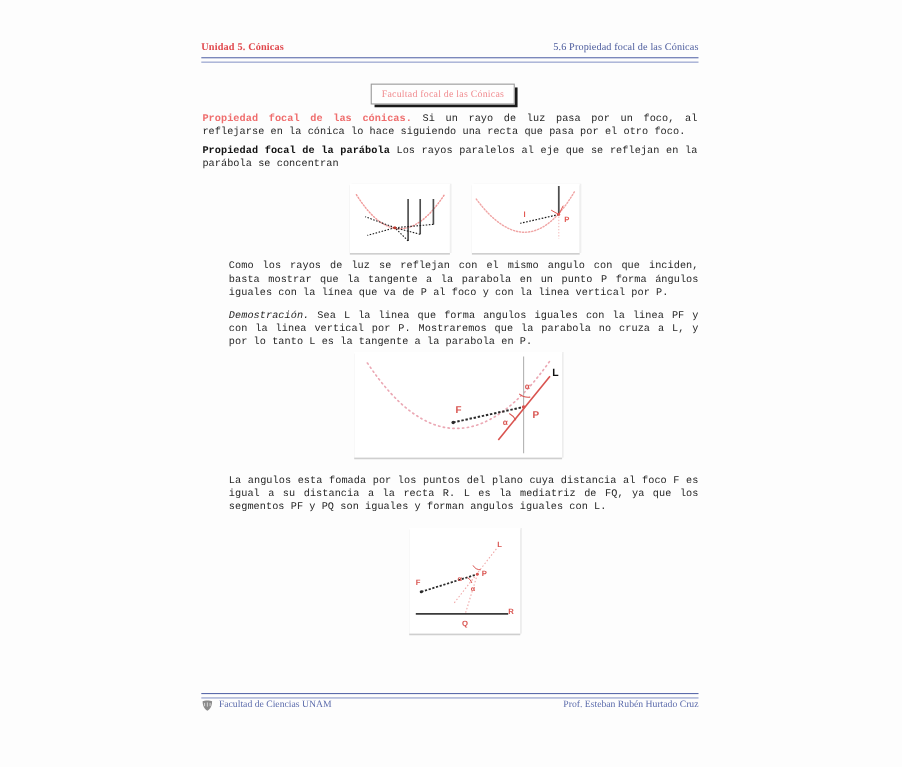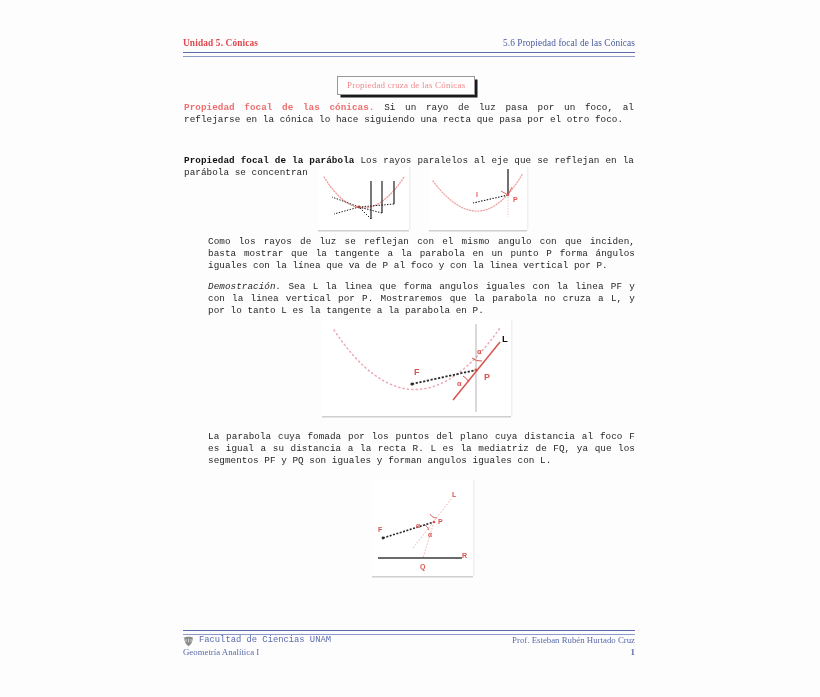--- a/index.html
+++ b/index.html
@@ -84,21 +84,21 @@
   }
   .bold-head {
     font-weight: bold;
     color: #111111;
   }
   .ital {
     font-style: italic;
   }
 
   #para-principle { left: 184px; top: 102px; width: 450px; }
-  #para-parabola  { left: 184px; top: 131px; width: 450px; margin-top: 24px; }
+  #para-parabola  { left: 184px; top: 131px; width: 450px; }
   #para-parabola .hang { display: block; padding-left: 26px; }
   #para-reflect   { left: 208px; top: 236px; width: 427px; }
   #para-demo      { left: 208px; top: 281px; width: 427px; }
   #para-mediatriz { left: 208px; top: 431px; width: 427px; }
 
   
   .fig {
     position: absolute;
     background: #ffffff;
     box-shadow: 0 1.5px 0 0 #cfcfcf, 1.5px 0 0 0 #efefef;
@@ -135,21 +135,20 @@
   .footer-row {
     display: flex;
     justify-content: space-between;
     align-items: center;
     line-height: 12px;
   }
   .footer-left-top {
     display: flex;
     align-items: center;
     gap: 5px;
-    font-family: Liberation Mono, monospace;
   }
   .unam-logo {
     display: inline-block;
     width: 11px;
     height: 11px;
     position: relative;
     top: 1px;
   }
   .pagenum {
     font-weight: bold;
@@ -160,21 +159,21 @@
 
 <div class="page">
 
   <div class="header">
     <span class="header-left">Unidad 5.  Cónicas</span>
     <span class="header-right">5.6 Propiedad focal de las Cónicas</span>
   </div>
   <div class="header-rule"></div>
 
   <div class="title-box-wrap">
-    <div class="title-box">Propiedad cruza de las Cónicas</div>
+    <div class="title-box">Facultad focal de las Cónicas</div>
   </div>
 
   <div class="para" id="para-principle">
     <span class="lead-red">Propiedad focal de las cónicas.</span><span> Si un rayo de luz pasa por un foco, al reflejarse en la cónica lo hace siguiendo una recta que pasa por el otro foco.</span>
   </div>
 
   <div class="para" id="para-parabola">
     <span class="bold-head">Propiedad focal de la parábola</span><span> Los rayos paralelos al eje que se reflejan en la parábola se concentran</span>
   </div>
 
@@ -240,21 +239,21 @@
       <circle cx="154" cy="50" r="1.6" fill="#d9534f"></circle>
 
       <text class="lbl" x="92" y="55" font-size="9" fill="#d9534f">F</text>
       <text class="lbl" x="162" y="60" font-size="9" fill="#d9534f">P</text>
       <text class="lbl" x="180" y="22" font-size="9.5" fill="#111111">L</text>
       <text class="lbl" x="135" y="66" font-size="7.5" fill="#d9534f">α</text>
       <text class="lbl" x="155" y="34" font-size="7.5" fill="#d9534f">α</text>
     </svg>
   </div>
 
-  <div class="para" id="para-mediatriz">La parabola cuya fomada por los puntos del plano cuya distancia al foco F es igual a su distancia a la recta R. L es la mediatriz de FQ, ya que los segmentos PF y PQ son iguales y forman angulos iguales con L.</div>
+  <div class="para" id="para-mediatriz">La angulos esta fomada por los puntos del plano cuya distancia al foco F es igual a su distancia a la recta R. L es la mediatriz de FQ, ya que los segmentos PF y PQ son iguales y forman angulos iguales con L.</div>
 
   <div class="fig" id="fig-mediatriz">
     <svg viewBox="0 0 101 96" xmlns="http://www.w3.org/2000/svg">
 
       <line x1="6" y1="78" x2="90" y2="78" stroke="#3a3a3a" stroke-width="1.6"></line>
 
       <line x1="11" y1="58" x2="62" y2="42" stroke="#2b2b2b" stroke-width="1.6" stroke-dasharray="2 1.5"></line>
       <circle cx="11" cy="58" r="1.4" fill="#2b2b2b"></circle>
 
       <line x1="41" y1="68" x2="80" y2="18" stroke="#f0aaaa" stroke-width="1" stroke-dasharray="1.4 1.8"></line>
@@ -282,19 +281,15 @@
         <span class="unam-logo">
           <svg viewBox="0 0 11 11" xmlns="http://www.w3.org/2000/svg">
             <path d="M1.2 1.6 C3 0.6 8 0.6 9.8 1.6 C9.8 5 8.6 8.6 5.5 10.2 C2.4 8.6 1.2 5 1.2 1.6 Z" fill="#8a8a8a"></path>
             <path d="M3 3 L3 6 M5.5 2.6 L5.5 6.4 M8 3 L8 6" stroke="#f0f0f0" stroke-width="0.7" fill="none"></path>
           </svg>
         </span>
         <span>Facultad de Ciencias UNAM</span>
       </span>
       <span>Prof. Esteban Rubén Hurtado Cruz</span>
     </div>
-    <div class="footer-row">
-      <span>Geometría Analítica I</span>
-      <span class="pagenum">1</span>
-    </div>
   </div>
 
 </div>
 
 </body></html>

